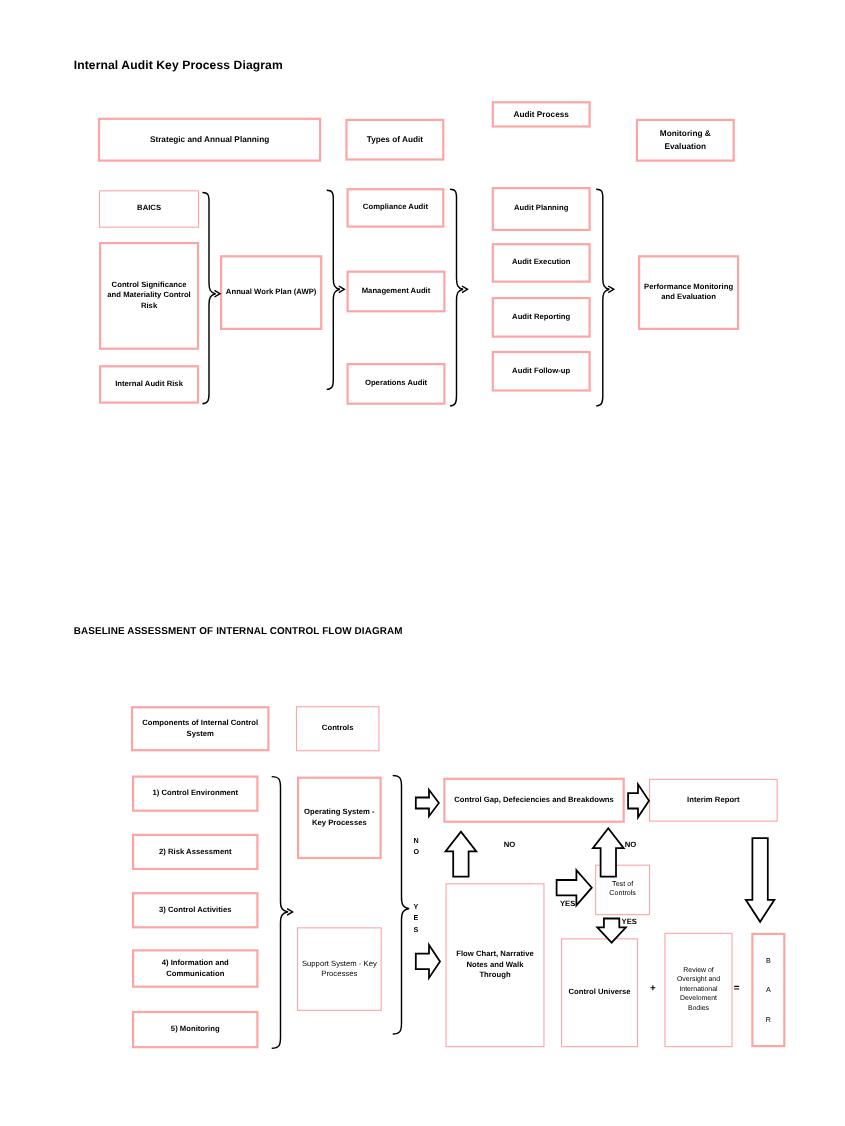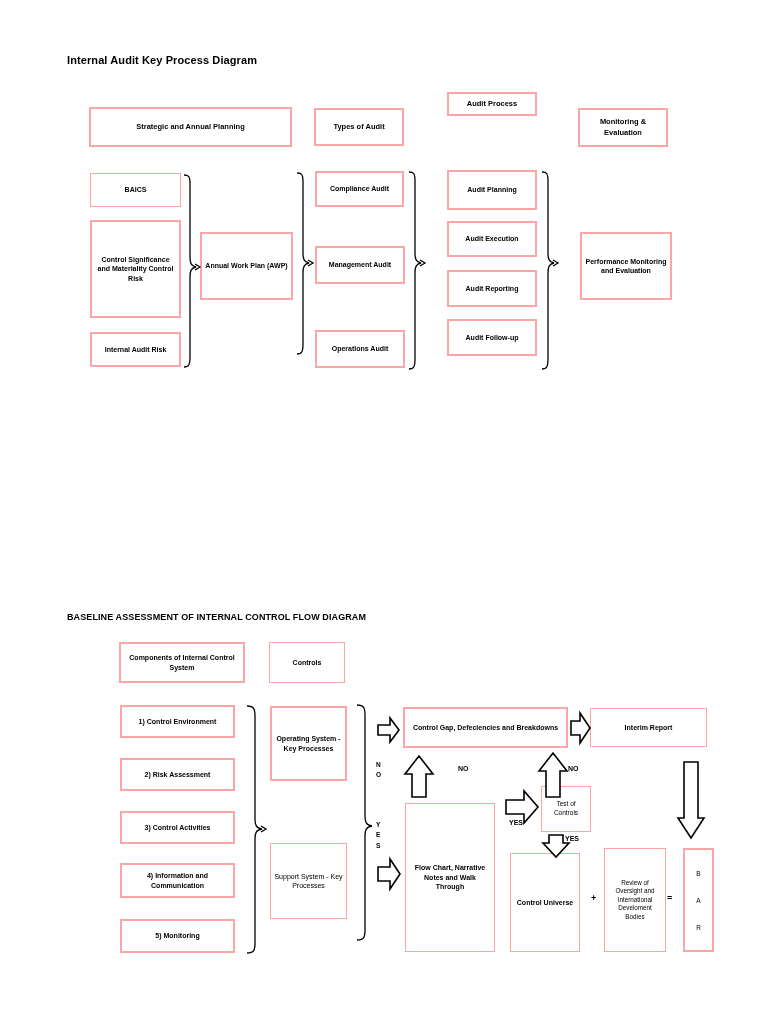--- a/index.html
+++ b/index.html
@@ -44,21 +44,21 @@
 <div class="box b-thick" style="left:315px;top:246px;width:90px;height:38px;">Management Audit</div>
 <div class="box b-med" style="left:315px;top:330px;width:90px;height:38px;">Operations Audit</div>
 
 <div class="box b-thick" style="left:447px;top:170px;width:90px;height:40px;">Audit Planning</div>
 <div class="box b-thick" style="left:447px;top:221px;width:90px;height:36px;">Audit Execution</div>
 <div class="box b-thick" style="left:447px;top:270px;width:90px;height:37px;">Audit Reporting</div>
 <div class="box b-thick" style="left:447px;top:319px;width:90px;height:37px;">Audit Follow-up</div>
 
 <div class="box b-thick" style="left:580px;top:232px;width:92px;height:68px;">Performance Monitoring and Evaluation</div>
 
-<div class="title" style="left:47px;top:612px;font-size:9px;">BASELINE ASSESSMENT OF INTERNAL CONTROL FLOW DIAGRAM</div>
+<div class="title" style="left:47px;top:568px;font-size:9px;">BASELINE ASSESSMENT OF INTERNAL CONTROL FLOW DIAGRAM</div>
 
 <div class="box b-thick" style="left:119px;top:642px;width:126px;height:41px;">Components of Internal Control System</div>
 <div class="box b-thin" style="left:269px;top:642px;width:76px;height:41px;">Controls</div>
 
 <div class="box b-med" style="left:120px;top:705px;width:115px;height:33px;">1) Control Environment</div>
 <div class="box b-med" style="left:120px;top:758px;width:115px;height:33px;">2) Risk Assessment</div>
 <div class="box b-med" style="left:120px;top:811px;width:115px;height:33px;">3) Control Activities</div>
 <div class="box b-thick" style="left:120px;top:863px;width:115px;height:35px;">4) Information and Communication</div>
 <div class="box b-med" style="left:120px;top:919px;width:115px;height:34px;">5) Monitoring</div>
 

